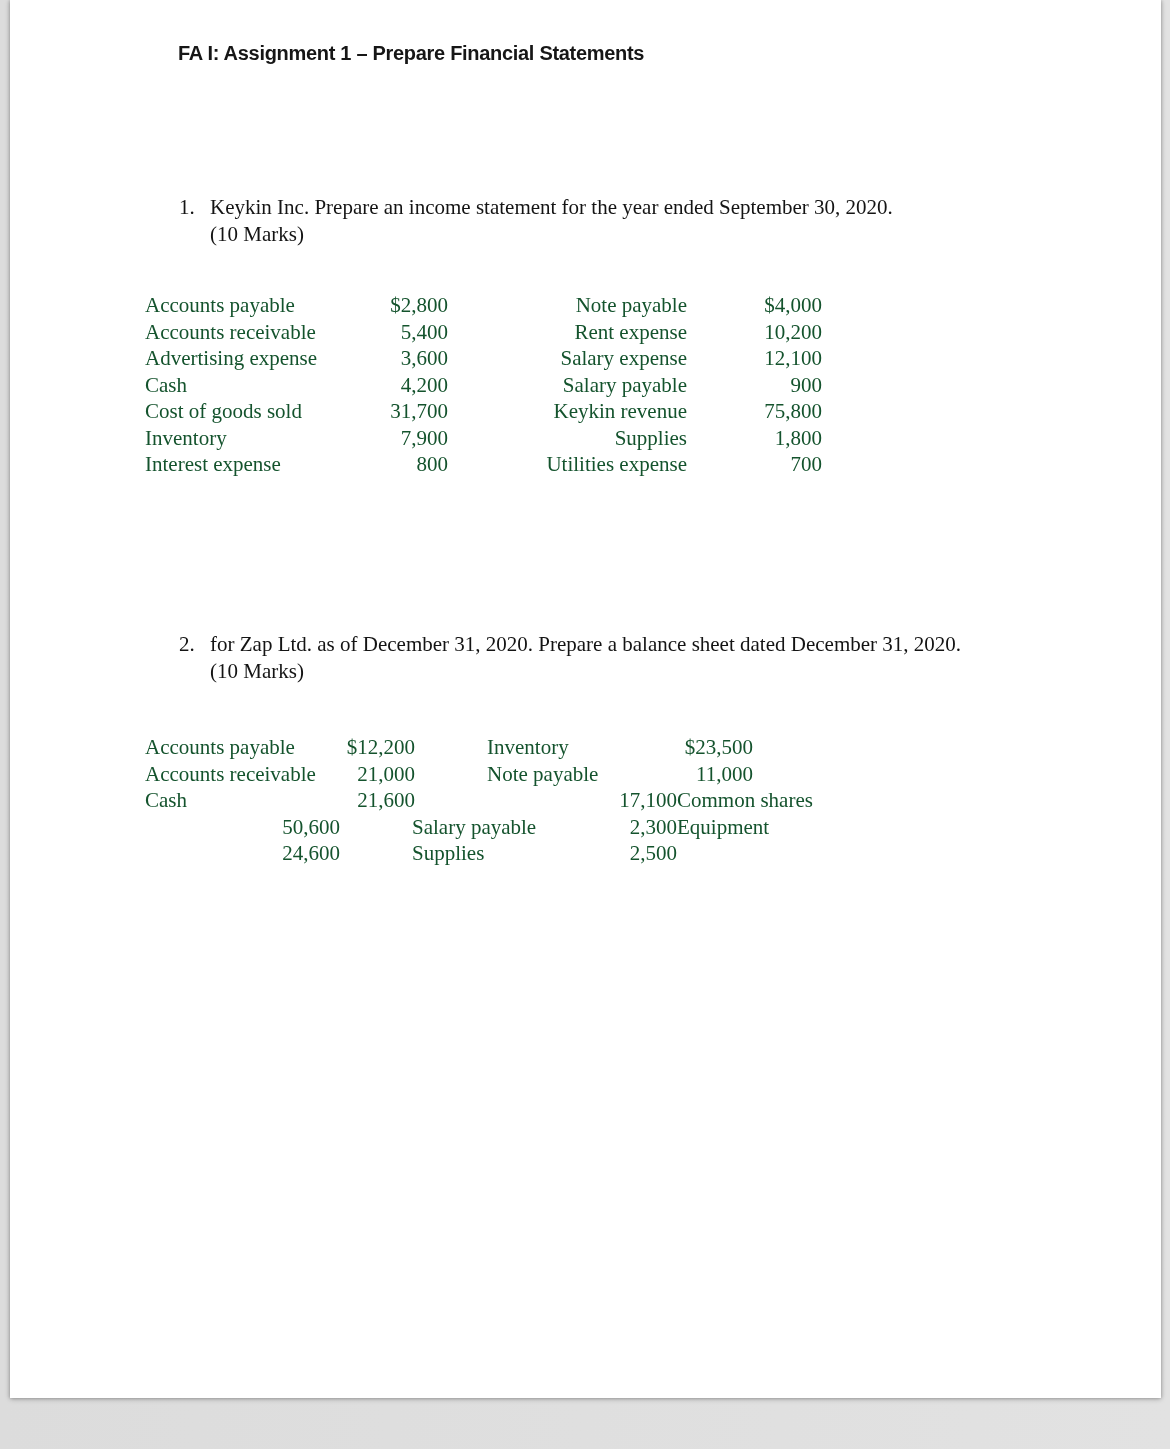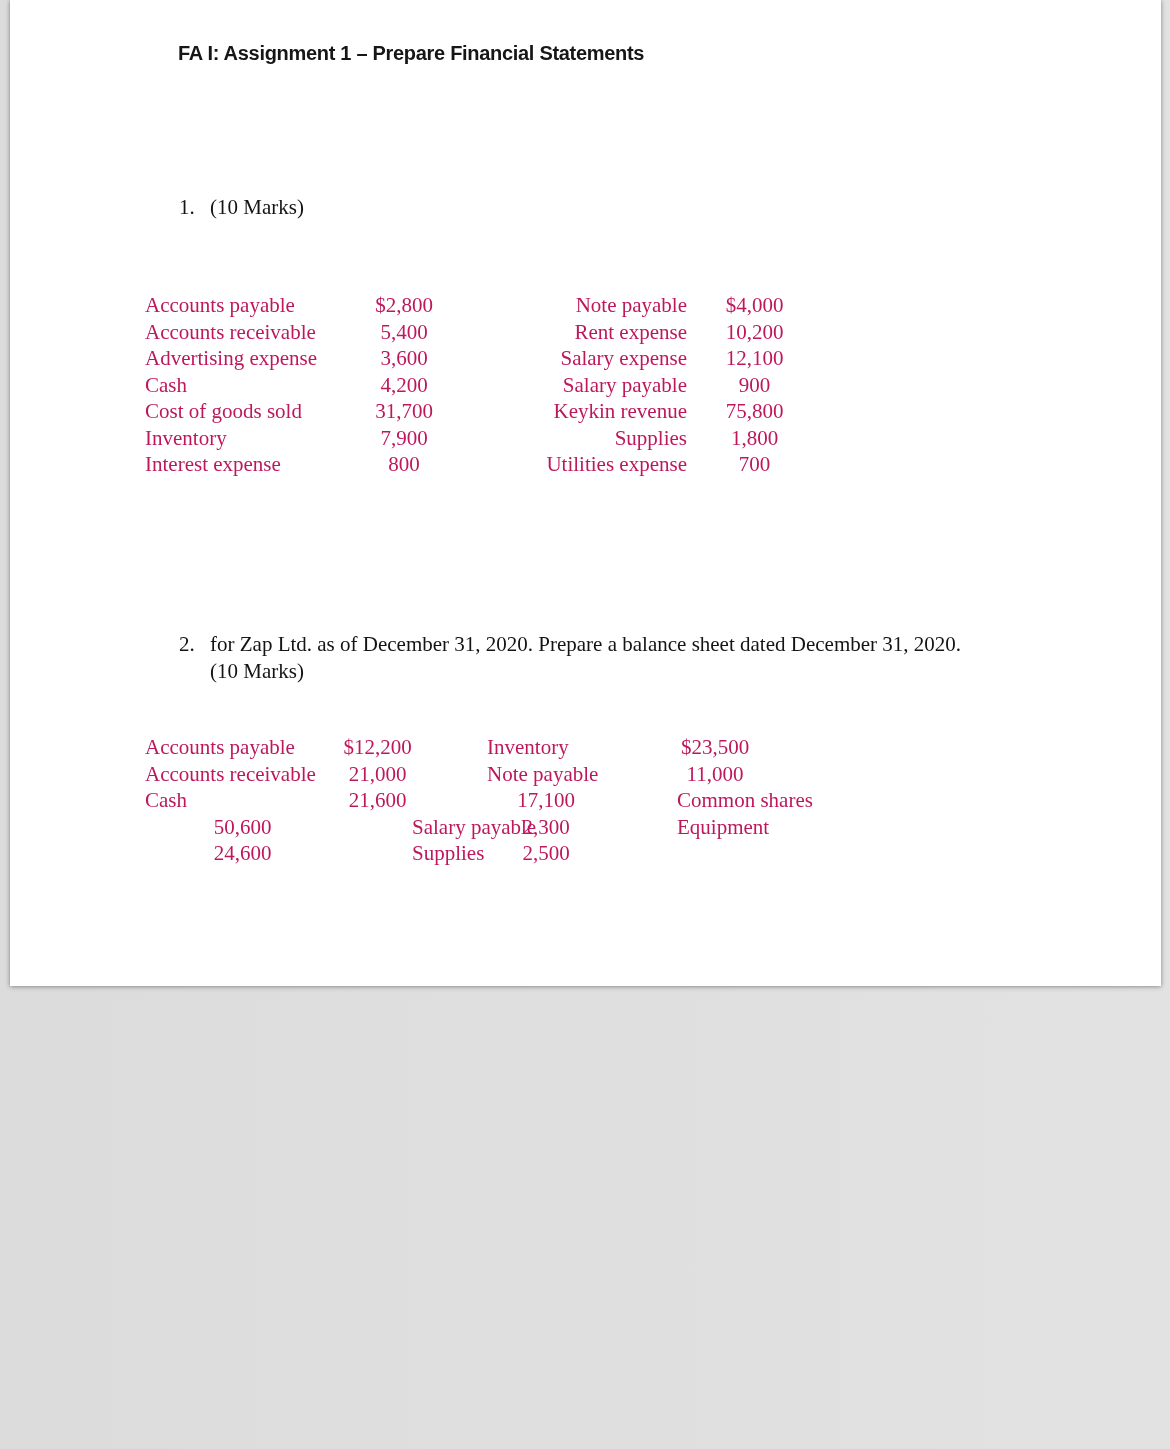--- a/index.html
+++ b/index.html
@@ -15,21 +15,21 @@
     position: relative;
     width: 1170px;
     height: 1449px;
     background: linear-gradient(to right, #dcdcdc 0, #e2e2e2 100%);
   }
   .paper {
     position: absolute;
     left: 10px;
     top: 0;
     width: 1151px;
-    height: 986px;
+    height: 1398px;
     background: #ffffff;
     box-shadow: 0 1px 5px rgba(0,0,0,0.28), 1px 0 3px rgba(0,0,0,0.10), -1px 0 3px rgba(0,0,0,0.10);
   }
   .doc-title {
     position: absolute;
     left: 168px;
     top: 42px;
     font-family: "Liberation Sans", sans-serif;
     font-weight: bold;
     font-size: 20px;
@@ -53,24 +53,24 @@
     white-space: nowrap;
   }
   .q1-para { left: 169px; top: 194px; }
   .q2-para { left: 169px; top: 631px; }
 
   .acct-table {
     position: absolute;
     display: grid;
     font-size: 21px;
     line-height: 26.5px;
-    color: #be185d;
+    color: #14532d;
   }
   .acct-table .cell { white-space: nowrap; }
-  .acct-table .amt  { text-align: center; }
+  .acct-table .amt  { text-align: right; }
 
   .t1 {
     left: 135px;
     top: 292px;
     grid-template-columns: 215px 88px 239px 135px;
   }
   .t1 .label-r { text-align: right; }
 
   .t2 {
     left: 135px;
@@ -87,20 +87,21 @@
 <body>
 
 <div class="viewer">
   <div class="paper">
 
     <div class="doc-title">FA I: Assignment 1 – Prepare Financial Statements</div>
 
     <div class="para q1-para">
       <span class="num">1.</span>
       <span class="lines">
+        <span class="line">Keykin Inc. Prepare an income statement for the year ended September 30, 2020.</span>
         <span class="line">(10 Marks)</span>
       </span>
     </div>
 
     <div class="acct-table t1">
       <span class="cell label-l">Accounts payable</span>
       <span class="cell amt">$2,800</span>
       <span class="cell label-r">Note payable</span>
       <span class="cell amt">$4,000</span>
 

